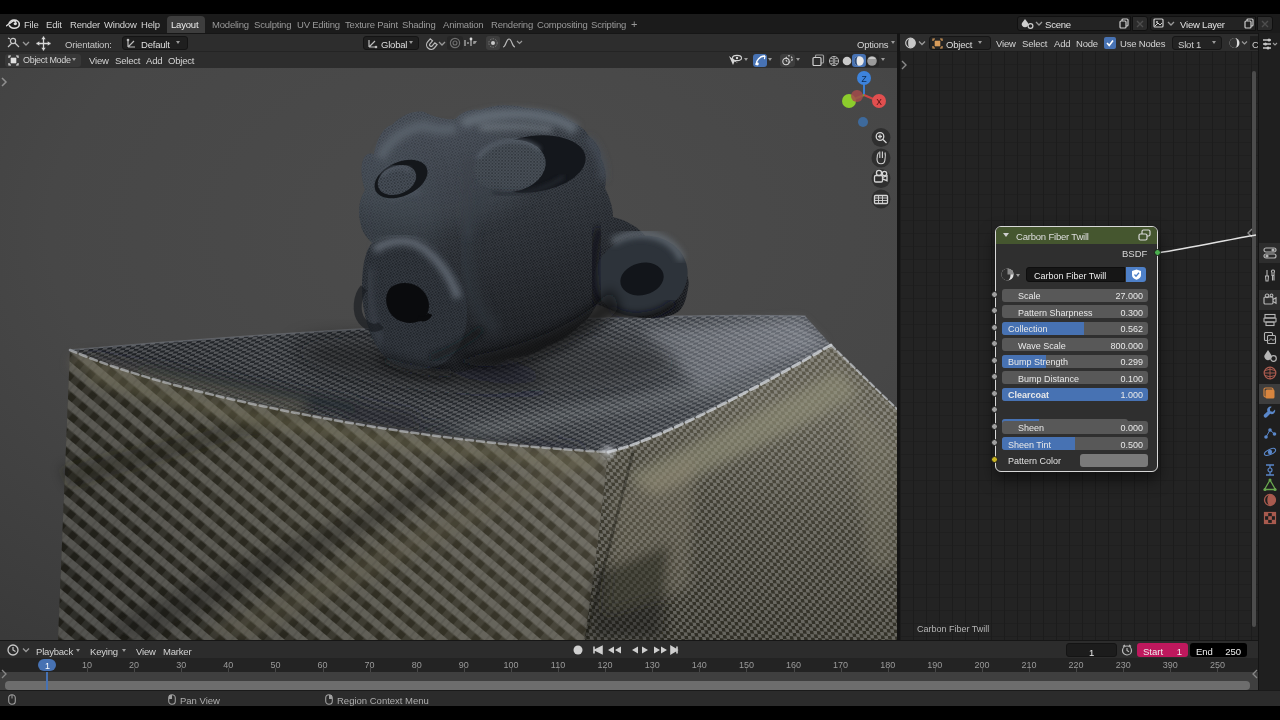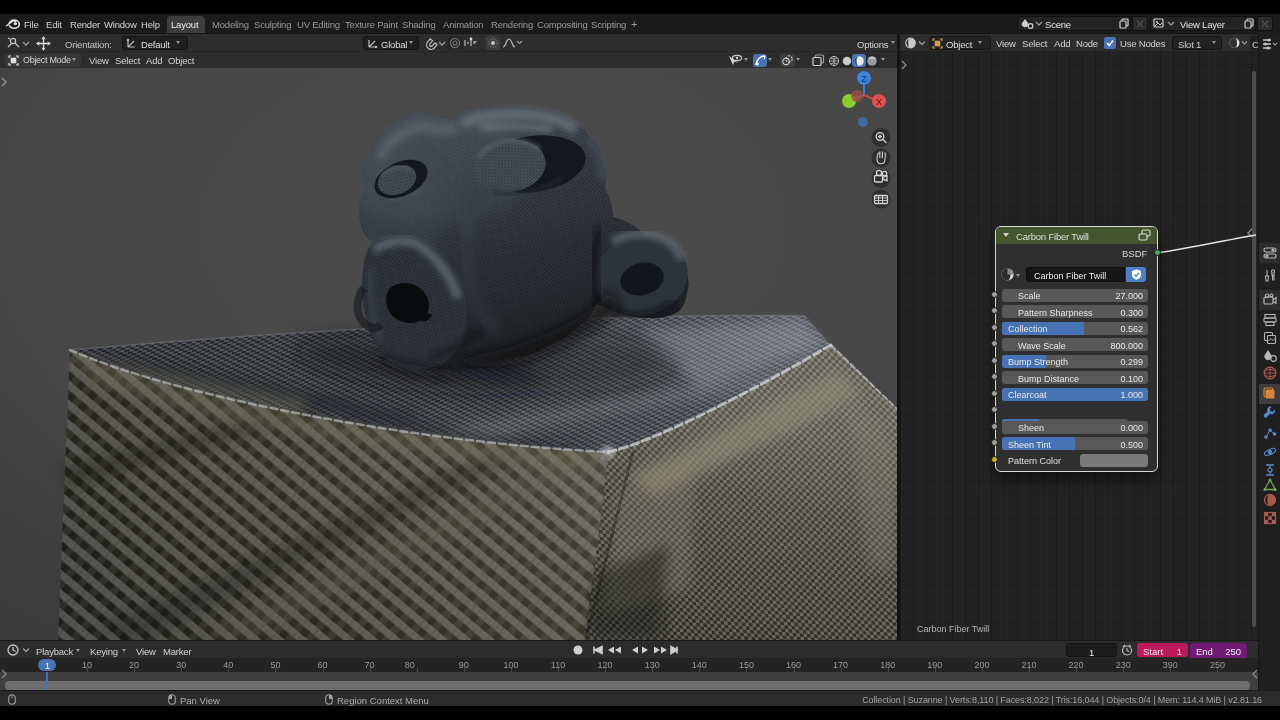--- a/index.html
+++ b/index.html
@@ -486,21 +486,21 @@
         <span class="abs" style="right:5px;top:2.5px;font-size:9px;color:#e8e8e8;">0.299</span>
       </div>
       <div style="position: absolute; left: 90.5px; top: 305.7px; width: 7px; height: 7px; border-radius: 50%; background: rgb(160, 160, 160); border: 1px solid rgb(26, 26, 26);"></div>
       <div class="abs" style="left: 102px; top: 320.25px; width: 146px; height: 13px; background: rgb(88, 88, 88); border-radius: 3px; overflow: hidden;">
         <span class="abs" style="left:16px;top:2.5px;font-size:9px;color:#e8e8e8;white-space:nowrap;">Bump Distance</span>
         <span class="abs" style="right:5px;top:2.5px;font-size:9px;color:#e8e8e8;">0.100</span>
       </div>
       <div style="position: absolute; left: 90.5px; top: 322.25px; width: 7px; height: 7px; border-radius: 50%; background: rgb(160, 160, 160); border: 1px solid rgb(26, 26, 26);"></div>
       <div class="abs" style="left: 102px; top: 336.8px; width: 146px; height: 13px; background: rgb(88, 88, 88); border-radius: 3px; overflow: hidden;">
         <div class="abs" style="left:0;top:0;width:146px;height:13px;background:#4772b3;"></div>
-        <span class="abs" style="left:6px;top:2.5px;font-size:9px;color:#e8e8e8;white-space:nowrap;">Clearcoat</span>
+        <span class="abs" style="left:6px;top:2.5px;font-size:9px;color:#e8e8e8;white-space:nowrap;font-weight:bold;">Clearcoat</span>
         <span class="abs" style="right:5px;top:2.5px;font-size:9px;color:#e8e8e8;">1.000</span>
       </div>
       <div style="position: absolute; left: 90.5px; top: 338.8px; width: 7px; height: 7px; border-radius: 50%; background: rgb(160, 160, 160); border: 1px solid rgb(26, 26, 26);"></div>
       <div class="abs" style="left: 102px; top: 368px; width: 126px; height: 13px; background: rgb(88, 88, 88); border-radius: 3px; overflow: hidden;">
         <div class="abs" style="left:0;top:0;width:36.5px;height:13px;background:#4772b3;"></div>
         <span class="abs" style="left:6px;top:2.5px;font-size:9px;color:#e8e8e8;white-space:nowrap;">Clearcoat Roughness</span>
         <span class="abs" style="right:5px;top:2.5px;font-size:9px;color:#e8e8e8;">0.250</span>
       </div>
       <div style="position: absolute; left: 90.5px; top: 355.35px; width: 7px; height: 7px; border-radius: 50%; background: rgb(160, 160, 160); border: 1px solid rgb(26, 26, 26);"></div>
       <div class="abs" style="left: 102px; top: 369.9px; width: 146px; height: 13px; background: rgb(88, 88, 88); border-radius: 3px; overflow: hidden;">
@@ -662,21 +662,21 @@
     <span class="abs" style="left:22px;top:3px;font-size:9.5px;color:#e8e8e8;">1</span>
   </div>
   <svg class="abs" style="left:1121px;top:3px;" width="12" height="12" viewBox="0 0 12 12">
     <circle cx="6" cy="6.5" r="4.5" fill="none" stroke="#bbb" stroke-width="1.2"></circle>
     <path d="M6,4 v2.5 l2,1.2 M4,1 l-2,1.5 M8,1 l2,1.5" stroke="#bbb" stroke-width="1.1" fill="none"></path>
   </svg>
   <div class="abs" style="left:1137px;top:2px;width:51px;height:14px;background:#be185d;border-radius:3px;">
     <span class="abs" style="left:6px;top:3px;font-size:9.5px;color:#eee;">Start</span>
     <span class="abs" style="right:6px;top:3px;font-size:9.5px;color:#eee;">1</span>
   </div>
-  <div class="abs" style="left:1190px;top:2px;width:57px;height:28px;background:#701a75;border-radius:3px;">
+  <div class="abs" style="left:1190px;top:2px;width:57px;height:14px;background:#000000;border-radius:3px;">
     <span class="abs" style="left:6px;top:3px;font-size:9.5px;color:#eee;">End</span>
     <span class="abs" style="right:6px;top:3px;font-size:9.5px;color:#eee;">250</span>
   </div>
 </div>
 <div class="abs" id="ruler" style="left:0;top:644px;width:1258px;height:14px;background:#232323;">
   <div class="abs" style="left:38px;top:1px;width:18px;height:12px;background:#4772b3;border-radius:6px;">
     <span class="abs" style="left:7px;top:2px;font-size:9px;color:#fff;">1</span>
   </div>
 <span class="abs" style="left: 75px; top: 2px; width: 24px; text-align: center; font-size: 9px; color: rgb(154, 154, 154);">10</span>
       <div class="abs" style="left: 87px; top: 10px; width: 1px; height: 4px; background: rgb(72, 72, 72);"></div>
@@ -685,21 +685,21 @@
       <span class="abs" style="left: 169.2px; top: 2px; width: 24px; text-align: center; font-size: 9px; color: rgb(154, 154, 154);">30</span>
       <div class="abs" style="left: 181.2px; top: 10px; width: 1px; height: 4px; background: rgb(72, 72, 72);"></div>
       <span class="abs" style="left: 216.3px; top: 2px; width: 24px; text-align: center; font-size: 9px; color: rgb(154, 154, 154);">40</span>
       <div class="abs" style="left: 228.3px; top: 10px; width: 1px; height: 4px; background: rgb(72, 72, 72);"></div>
       <span class="abs" style="left: 263.4px; top: 2px; width: 24px; text-align: center; font-size: 9px; color: rgb(154, 154, 154);">50</span>
       <div class="abs" style="left: 275.4px; top: 10px; width: 1px; height: 4px; background: rgb(72, 72, 72);"></div>
       <span class="abs" style="left: 310.5px; top: 2px; width: 24px; text-align: center; font-size: 9px; color: rgb(154, 154, 154);">60</span>
       <div class="abs" style="left: 322.5px; top: 10px; width: 1px; height: 4px; background: rgb(72, 72, 72);"></div>
       <span class="abs" style="left: 357.6px; top: 2px; width: 24px; text-align: center; font-size: 9px; color: rgb(154, 154, 154);">70</span>
       <div class="abs" style="left: 369.6px; top: 10px; width: 1px; height: 4px; background: rgb(72, 72, 72);"></div>
-      <span class="abs" style="left: 404.7px; top: 2px; width: 24px; text-align: left; font-size: 9px; color: rgb(154, 154, 154);">80</span>
+      <span class="abs" style="left: 404.7px; top: 2px; width: 24px; text-align: center; font-size: 9px; color: rgb(154, 154, 154);">80</span>
       <div class="abs" style="left: 416.7px; top: 10px; width: 1px; height: 4px; background: rgb(72, 72, 72);"></div>
       <span class="abs" style="left: 451.8px; top: 2px; width: 24px; text-align: center; font-size: 9px; color: rgb(154, 154, 154);">90</span>
       <div class="abs" style="left: 463.8px; top: 10px; width: 1px; height: 4px; background: rgb(72, 72, 72);"></div>
       <span class="abs" style="left: 498.9px; top: 2px; width: 24px; text-align: center; font-size: 9px; color: rgb(154, 154, 154);">100</span>
       <div class="abs" style="left: 510.9px; top: 10px; width: 1px; height: 4px; background: rgb(72, 72, 72);"></div>
       <span class="abs" style="left: 546px; top: 2px; width: 24px; text-align: center; font-size: 9px; color: rgb(154, 154, 154);">110</span>
       <div class="abs" style="left: 558px; top: 10px; width: 1px; height: 4px; background: rgb(72, 72, 72);"></div>
       <span class="abs" style="left: 593.1px; top: 2px; width: 24px; text-align: center; font-size: 9px; color: rgb(154, 154, 154);">120</span>
       <div class="abs" style="left: 605.1px; top: 10px; width: 1px; height: 4px; background: rgb(72, 72, 72);"></div>
       <span class="abs" style="left: 640.2px; top: 2px; width: 24px; text-align: center; font-size: 9px; color: rgb(154, 154, 154);">130</span>
@@ -748,16 +748,15 @@
   <svg class="abs" style="left:168px;top:3px;" width="8" height="11" viewBox="0 0 8 11">
     <rect x="0.7" y="0.7" width="6.6" height="9.6" rx="3.3" fill="none" stroke="#a0a0a0" stroke-width="1.1"></rect>
     <rect x="1" y="1" width="3" height="4" fill="#a0a0a0"></rect>
   </svg>
   <span class="abs" style="left:180px;top:4px;font-size:9.5px;color:#adadad;">Pan View</span>
   <svg class="abs" style="left:325px;top:3px;" width="8" height="11" viewBox="0 0 8 11">
     <rect x="0.7" y="0.7" width="6.6" height="9.6" rx="3.3" fill="none" stroke="#a0a0a0" stroke-width="1.1"></rect>
     <rect x="4" y="1" width="3" height="4" fill="#a0a0a0"></rect>
   </svg>
   <span class="abs" style="left:337px;top:4px;font-size:9.5px;color:#adadad;">Region Context Menu</span>
-  <span class="abs" style="right:18px;top:4px;font-size:9px;color:#a2a2a2;letter-spacing:-0.1px;">Collection | Suzanne | Verts:8,110 | Faces:8,022 | Tris:16,044 | Objects:0/4 | Mem: 114.4 MiB | v2.81.16</span>
 </div>
 
 </div>
 
 </body></html>

